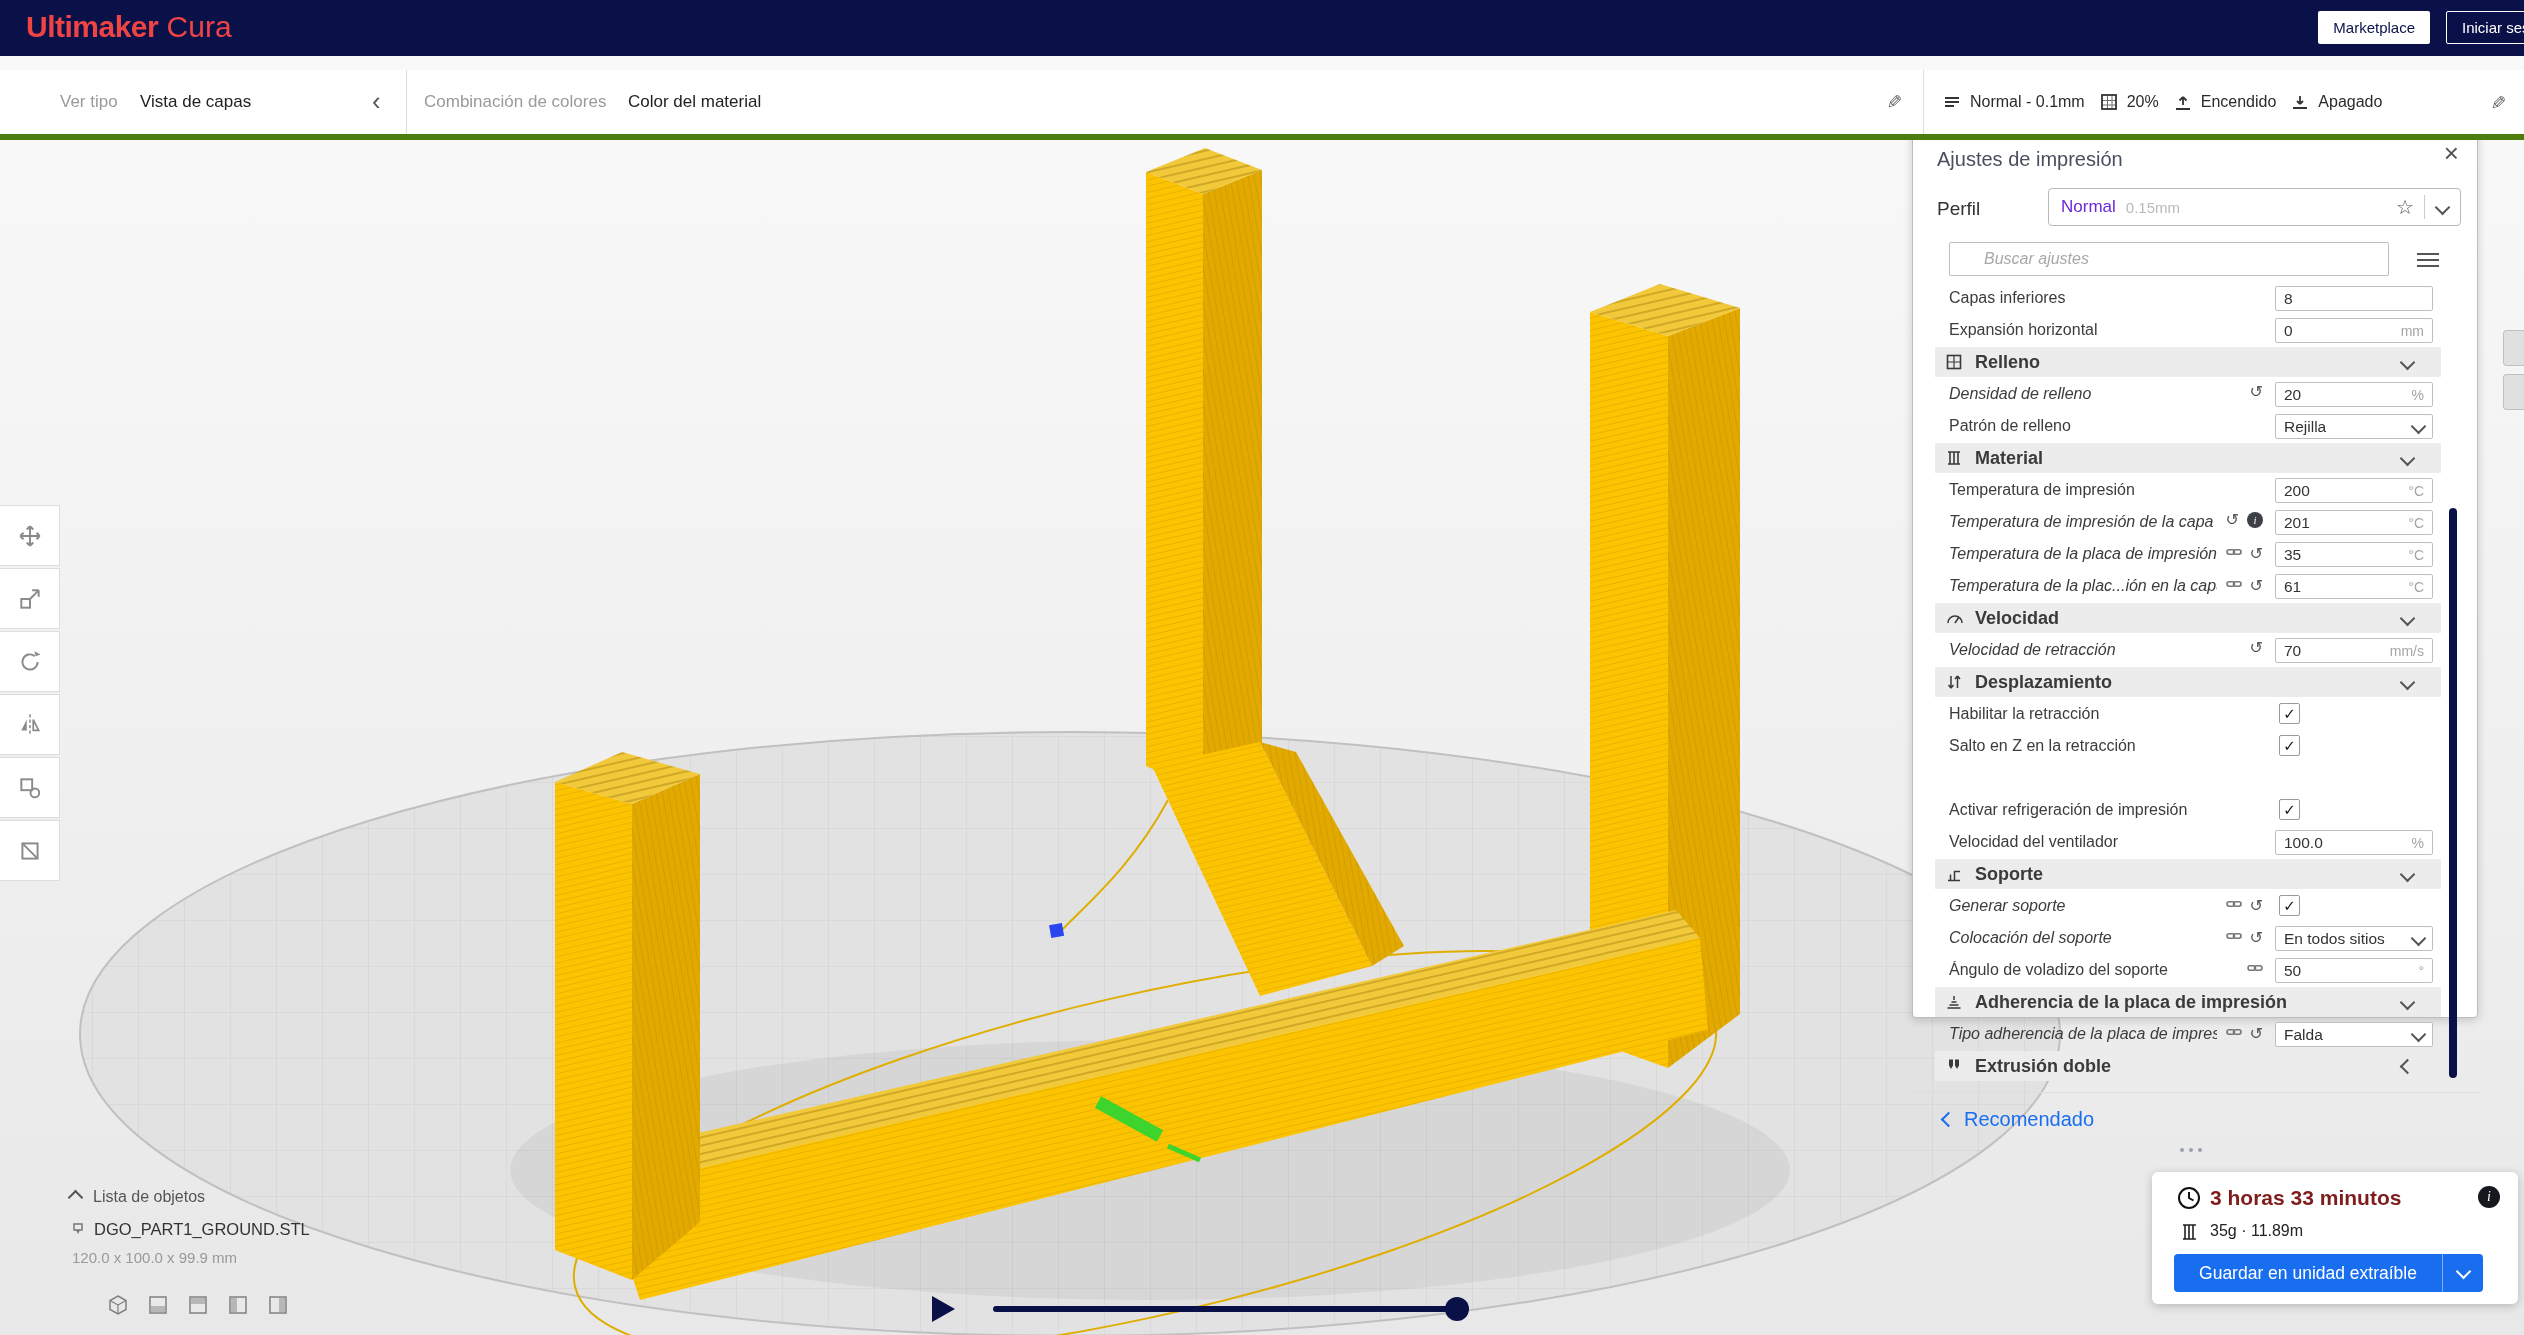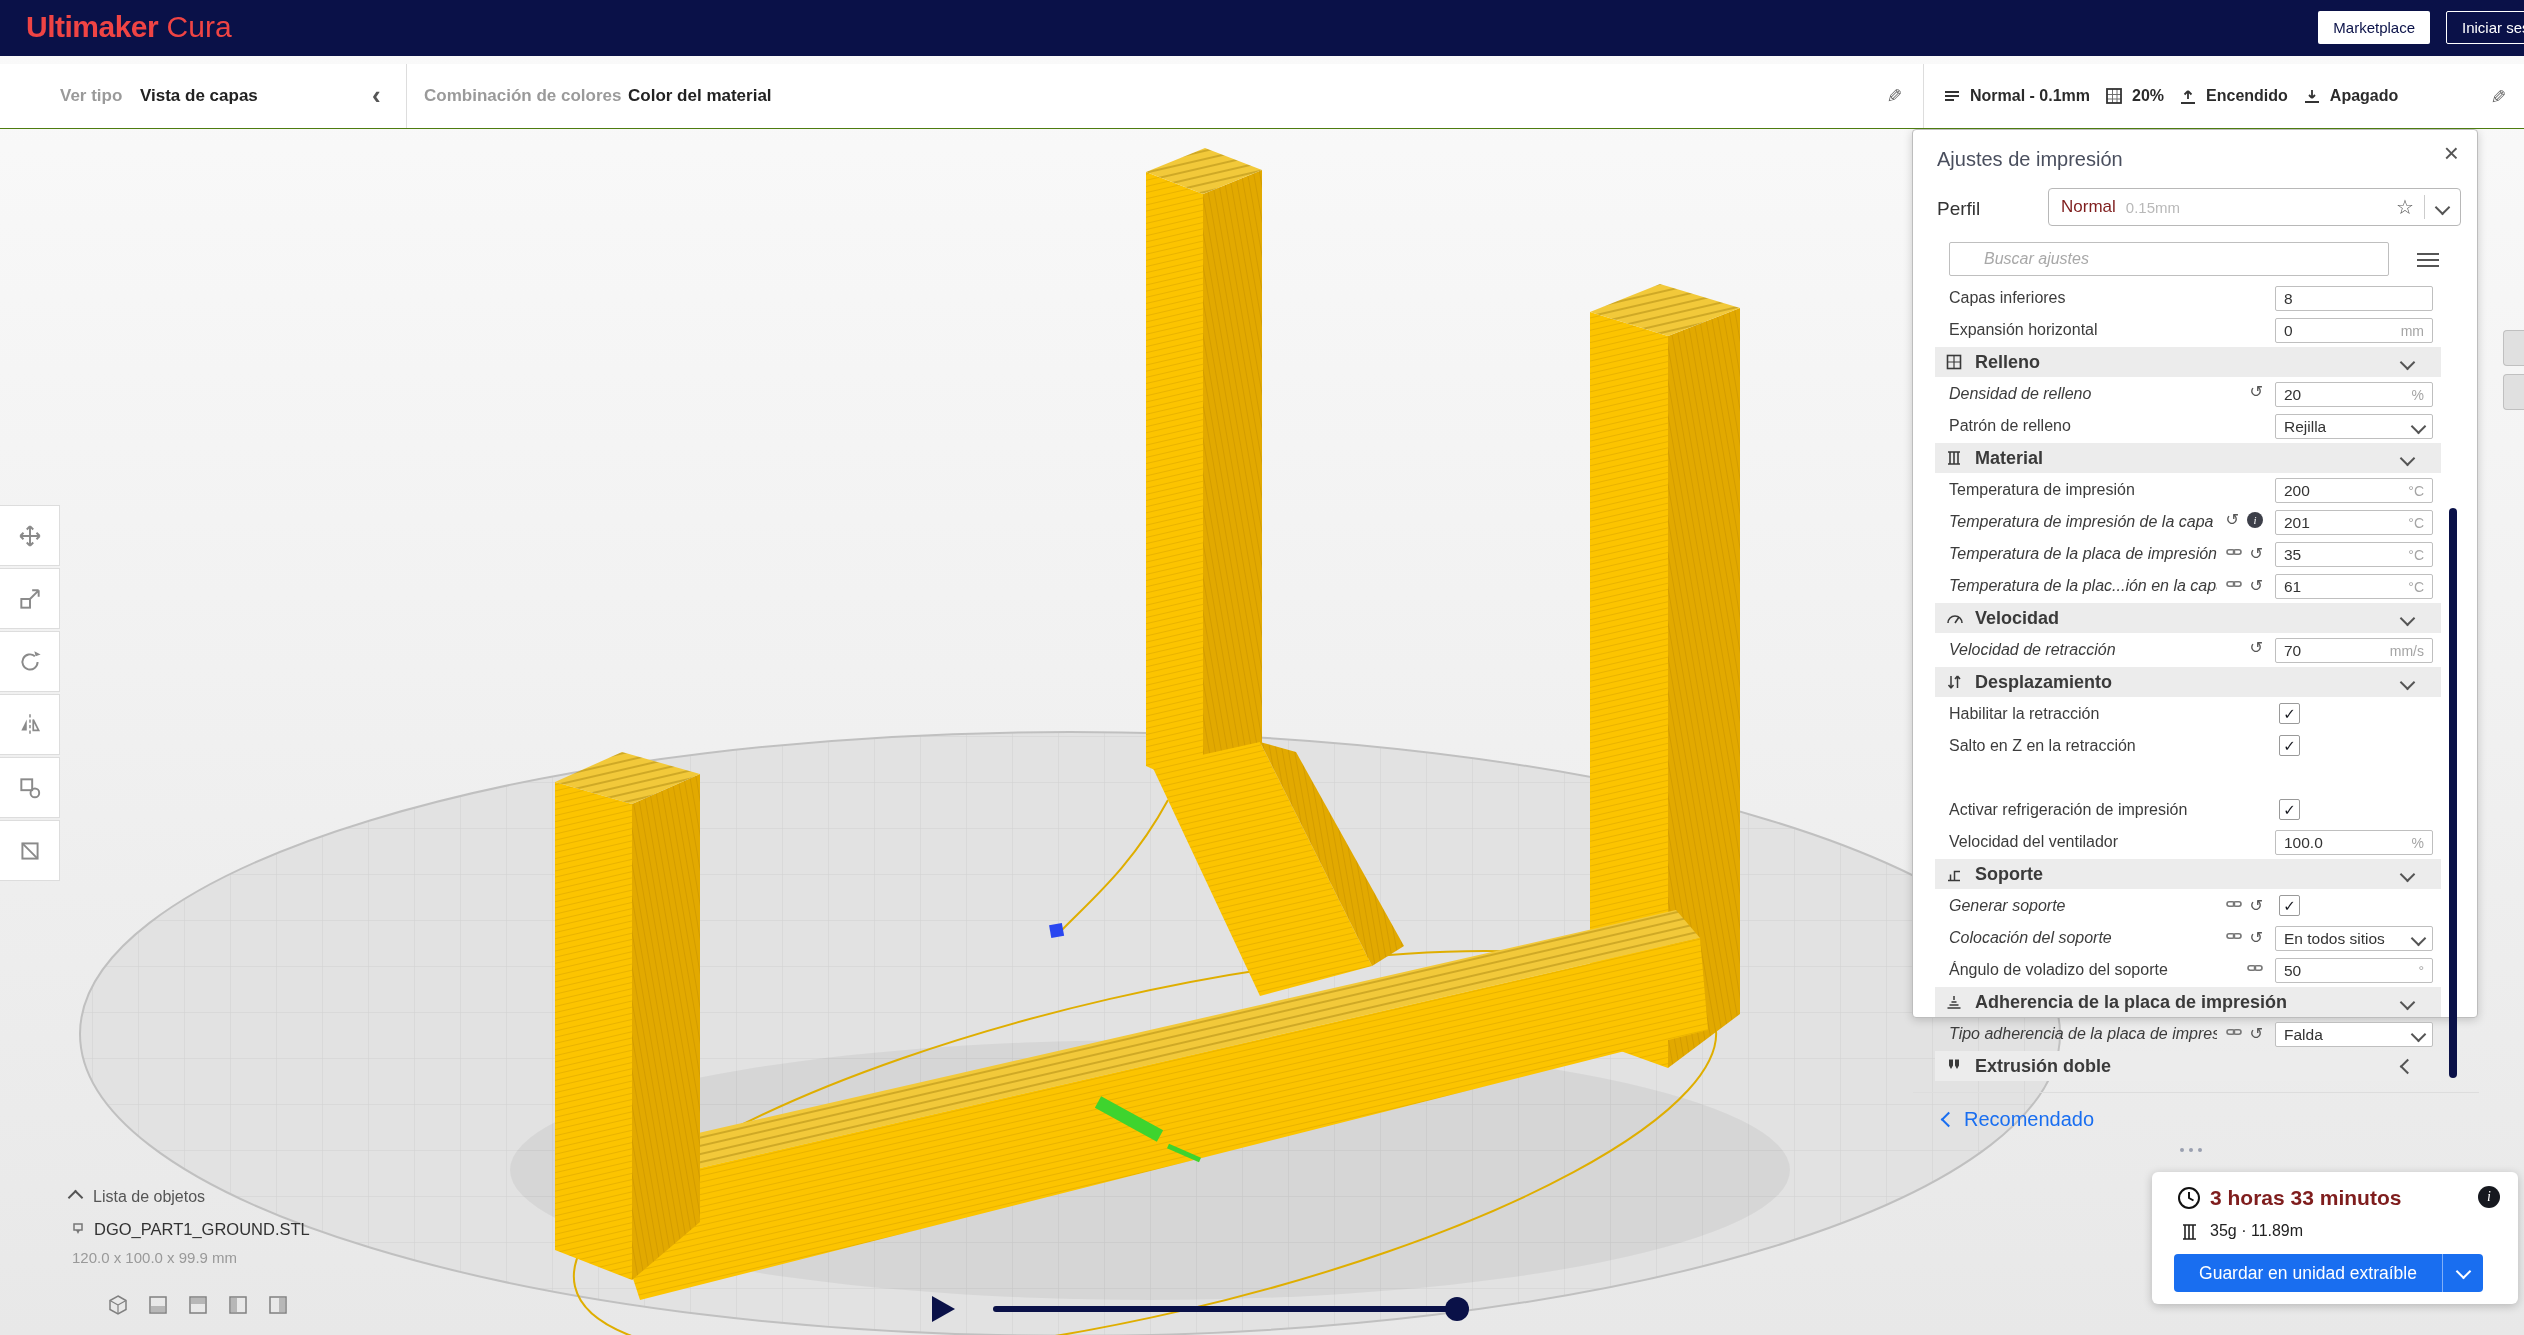--- a/index.html
+++ b/index.html
@@ -14,42 +14,42 @@
   .logo span{font-weight:300;}
   .tabs{position:absolute;left:50%;top:0;transform:translateX(-50%);height:56px;display:flex;}
   .tab{height:56px;display:flex;align-items:center;padding:0 30px;color:#fff;font-size:16px;
        letter-spacing:1px;font-weight:500;cursor:pointer;}
   .tab.active{background:#fff;color:#0a1148;font-weight:700;}
   .btn-mkt{position:absolute;right:94px;top:11px;background:#fff;color:#0a1148;font-size:15px;
        padding:8px 15px;border-radius:2px;font-weight:500;}
   .btn-signin{position:absolute;left:2446px;top:11px;border:1px solid #fff;color:#fff;font-size:15px;
        padding:7px 15px;border-radius:2px;white-space:nowrap;}
   
-  .tbar{position:absolute;left:0;top:64px;width:100%;height:64px;background:#fff;
-        border-bottom:1px solid #4d7c0f;z-index:25;font-weight:bold;}
+  .tbar{position:absolute;left:0;top:70px;width:100%;height:64px;background:#fff;
+        border-bottom:6px solid #4d7c0f;z-index:25;}
   .tbar .lbl{color:#9a9a9a;font-size:17px;position:absolute;top:22px;}
   .tbar .val{color:#222;font-size:17px;position:absolute;top:22px;}
   .vt-chev{position:absolute;left:372px;top:16px;font-size:26px;color:#555;}
   .tb-div{position:absolute;top:0;height:64px;width:1px;background:#ddd;}
   .pencil{font-size:19px;color:#666;display:inline-block;transform:rotate(90deg);}
   .pencil1{position:absolute;left:1886px;top:20px;}
   .summary{position:absolute;left:1923px;top:0;right:0;height:64px;border-left:1px solid #ddd;
         display:flex;align-items:center;gap:14px;padding:0 18px;box-sizing:border-box;}
   .sum-item{display:flex;align-items:center;gap:8px;font-size:16px;color:#2b2b2b;white-space:nowrap;}
   .sum-sp{flex:1;}
   
   .panel{position:absolute;left:1912px;top:129px;width:566px;height:889px;background:#fff;
         border:1px solid #bdbdbd;border-radius:4px;box-shadow:0 2px 10px rgba(0,0,0,.18);z-index:20;
         box-sizing:border-box;}
   .p-title{position:absolute;left:24px;top:18px;font-size:20px;color:#4a4f5e;}
   .p-close{position:absolute;right:18px;top:10px;font-size:26px;color:#555;line-height:1;}
   .p-proflabel{position:absolute;left:24px;top:68px;font-size:19px;color:#333;}
   .p-profdrop{position:absolute;left:135px;top:58px;width:413px;height:38px;border:1px solid #b8b8b8;
         border-radius:4px;display:flex;align-items:center;box-sizing:border-box;padding:0 12px;background:#fff;}
-  .p-profval{font-size:17px;color:#7f1d1d;}
+  .p-profval{font-size:17px;color:#6d28d9;}
   .p-profsuffix{font-size:15px;color:#b9b9b9;margin-left:10px;flex:1;}
   .p-star{font-size:20px;color:#555;margin-right:10px;}
   .p-profsep{width:1px;height:24px;background:#ccc;margin-right:12px;}
   .chev{width:9px;height:9px;border-right:2px solid #555;border-bottom:2px solid #555;display:inline-block;}
   .chev.down{transform:rotate(45deg);}
   .chev.left{transform:rotate(135deg);}
   .chev.up{transform:rotate(-135deg);}
   .p-search{position:absolute;left:36px;top:112px;width:440px;height:34px;border:1px solid #bfbfbf;
         border-radius:2px;box-sizing:border-box;padding:0 16px 0 34px;font-size:16px;color:#444;
         font-family:"Liberation Sans",sans-serif;outline:none;background:#fff;}

